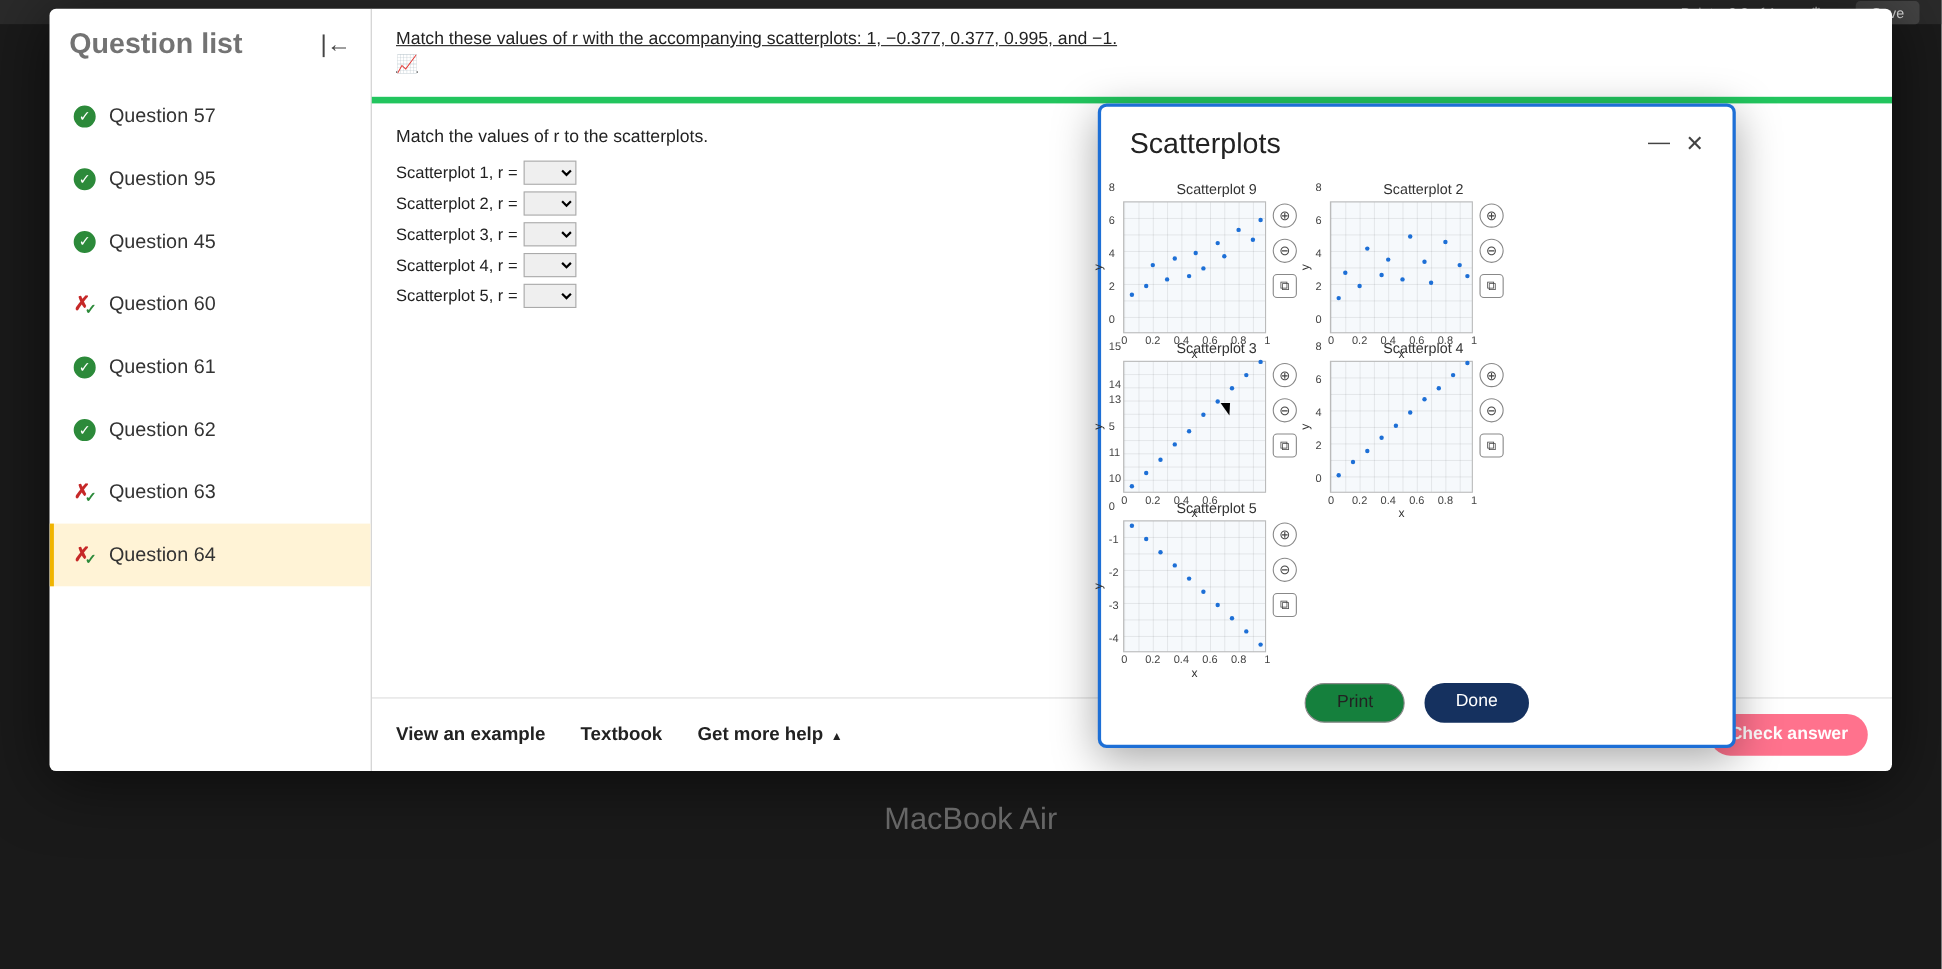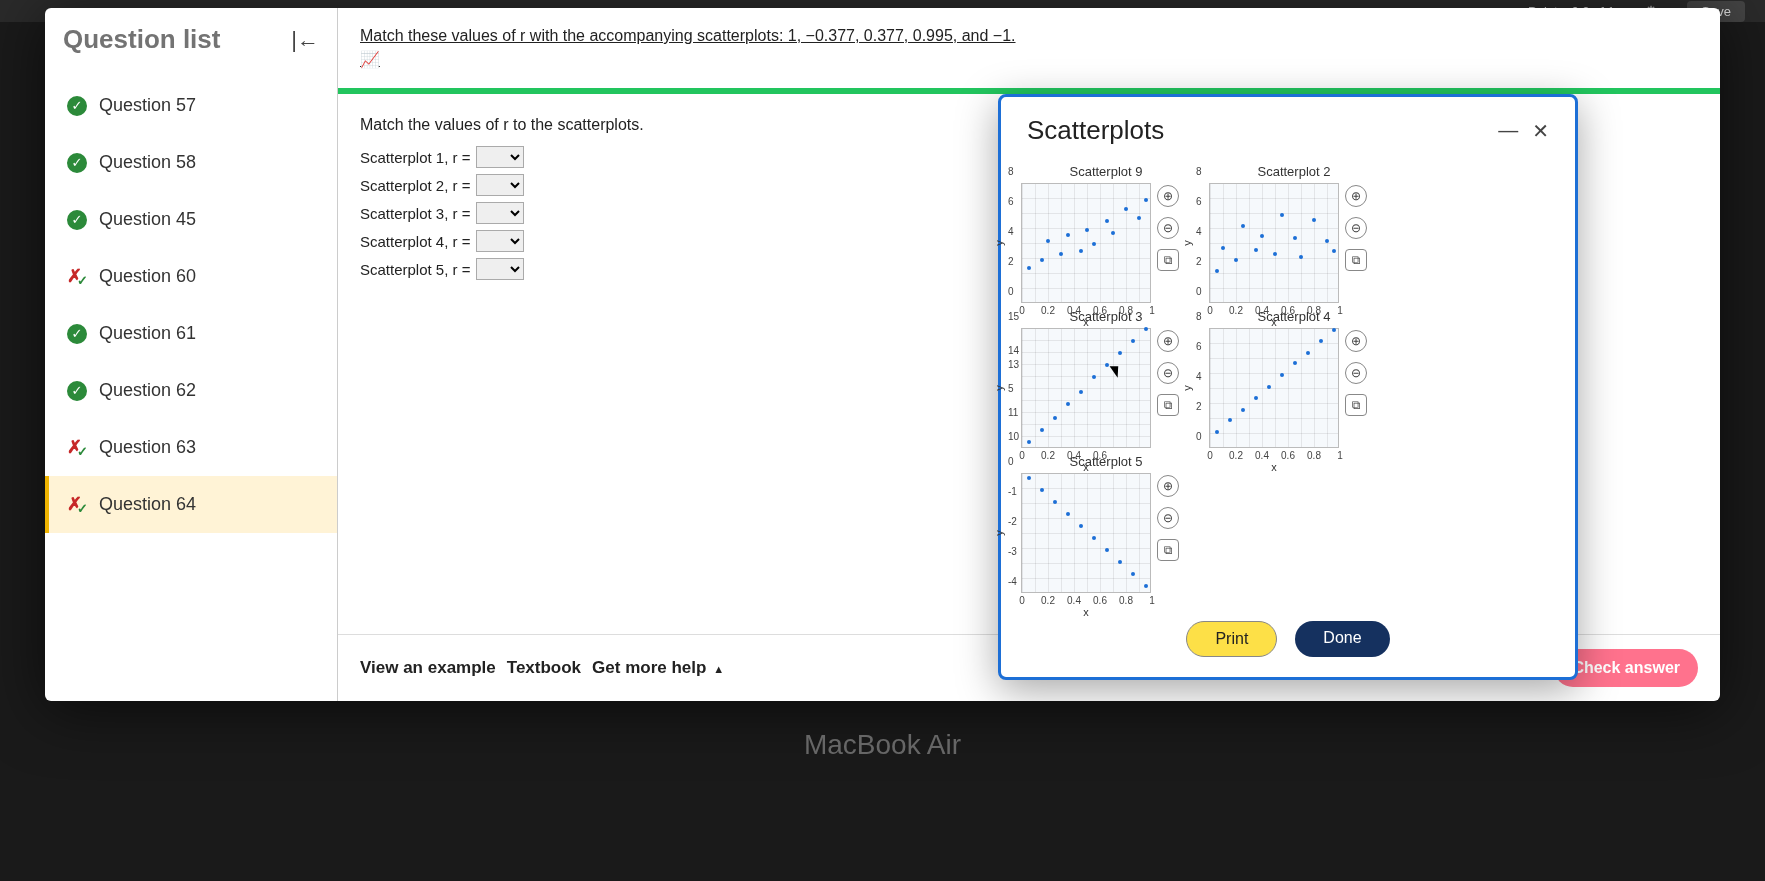--- a/index.html
+++ b/index.html
@@ -22,21 +22,21 @@
 .ic-wrong::before { content: "✗"; color: #c62828; font-weight: bold; font-size: 18px; position: absolute; left: 0; top: -2px; }
 .ic-wrong::after { content: "✓"; color: #2c8a3a; font-weight: bold; font-size: 13px; position: absolute; left: 10px; top: 6px; }
 .main { flex: 1; display: flex; flex-direction: column; position: relative; }
 .instr { padding: 16px 22px; font-size: 16px; color: #222; line-height: 1.5; border-bottom: 6px solid #22c55e; text-decoration: underline; }
 .instr .line2 { display: flex; align-items: center; gap: 8px; }
 .chart-ic { color: #1a4a8a; font-size: 16px; }
 .body { padding: 22px; font-size: 16px; color: #222; flex: 1; }
 .matches { margin-top: 12px; }
 .matchrow { display: flex; align-items: center; gap: 6px; margin-bottom: 6px; font-size: 15px; }
 .matchrow select { width: 48px; height: 22px; font-size: 13px; border: 1px solid #aaa; }
-.bottombar { border-top: 1px solid #ddd; padding: 14px 22px; display: flex; align-items: center; gap: 11px; font-size: 17px; font-weight: 600; color: #222; }
+.bottombar { border-top: 1px solid #ddd; padding: 14px 22px; display: flex; align-items: center; gap: 32px; font-size: 17px; font-weight: 600; color: #222; }
 .bottombar .right { margin-left: auto; }
 .check { background: #ff5a7a; color: #fff; padding: 10px 18px; border-radius: 22px; font-size: 16px; font-weight: 600; opacity: .85; }
 .dropdown-caret { font-size: 11px; margin-left: 2px; }
 
 .modal { position: absolute; top: 86px; left: 660px; width: 580px; background: #fff; border: 3px solid #1d6fd6; border-radius: 8px; z-index: 50; box-shadow: 0 10px 40px rgba(0,0,0,.35); }
 .modal-head { display: flex; align-items: center; justify-content: space-between; padding: 18px 26px 8px; }
 .modal-head h3 { font-size: 26px; font-weight: 500; color: #222; }
 .modal-ctrl { display: flex; gap: 14px; color: #444; font-size: 20px; }
 .modal-body { padding: 10px 20px 14px; }
 .plotgrid { display: flex; flex-wrap: wrap; gap: 6px 18px; }
@@ -49,21 +49,21 @@
 .plot .dot { position: absolute; width: 4px; height: 4px; background: #1d6fd6; border-radius: 50%; transform: translate(-50%, 50%); }
 .plot .xlabel { position: absolute; bottom: -26px; left: 50%; transform: translateX(-50%); font-size: 11px; color: #333; }
 .plot .ylabel { position: absolute; left: -26px; top: 50%; transform: translateY(-50%) rotate(-90deg); font-size: 11px; color: #333; }
 .gridlines { position: absolute; inset: 0; background-image: linear-gradient(to right, rgba(0,0,0,.08) 1px, transparent 1px), linear-gradient(to top, rgba(0,0,0,.08) 1px, transparent 1px); }
 .gridlines.on { opacity: 1; }
 .plotctrls { display: flex; flex-direction: column; gap: 10px; padding-top: 2px; }
 .pc-btn { width: 22px; height: 22px; border: 1px solid #888; border-radius: 50%; display: flex; align-items: center; justify-content: center; font-size: 12px; color: #444; cursor: pointer; }
 .pc-btn.sq { border-radius: 4px; }
 .modal-foot { display: flex; justify-content: center; gap: 18px; padding: 14px 0 20px; }
 .btn { padding: 8px 28px; border-radius: 20px; font-size: 16px; cursor: pointer; }
-.btn-outline { background: #fde047; border: 1px solid #888; color: #222; }
+.btn-outline { background: #15803d; border: 1px solid #888; color: #222; }
 .btn-primary { background: #15315f; color: #fff; border: none; }
 .cursor { position: absolute; width: 14px; height: 18px; z-index: 60; pointer-events: none; }
 .cursor::before { content: ""; position: absolute; width: 0; height: 0; border-left: 7px solid #000; border-top: 5px solid transparent; border-bottom: 9px solid transparent; transform: rotate(-35deg); }
 .macbook { position: absolute; bottom: 120px; left: 50%; transform: translateX(-50%); color: #666; font-size: 28px; font-family: -apple-system, sans-serif; font-weight: 300; }
 </style>
 </head>
 <body>
 
 <div class="outer">
   <div class="topbar">
@@ -78,21 +78,21 @@
         <h2>Question list</h2>
         <span class="collapse-ic">|←</span>
       </div>
       <div class="qlist" id="qlist">
           <div class="qitem">
             <span class="ic-correct">✓</span>
             <span>Question 57</span>
           </div>
           <div class="qitem">
             <span class="ic-correct">✓</span>
-            <span>Question 58</span>
+            <span>Question 95</span>
           </div>
           <div class="qitem">
             <span class="ic-correct">✓</span>
             <span>Question 45</span>
           </div>
           <div class="qitem">
             <span class="ic-wrong"></span>
             <span>Question 60</span>
           </div>
           <div class="qitem">

